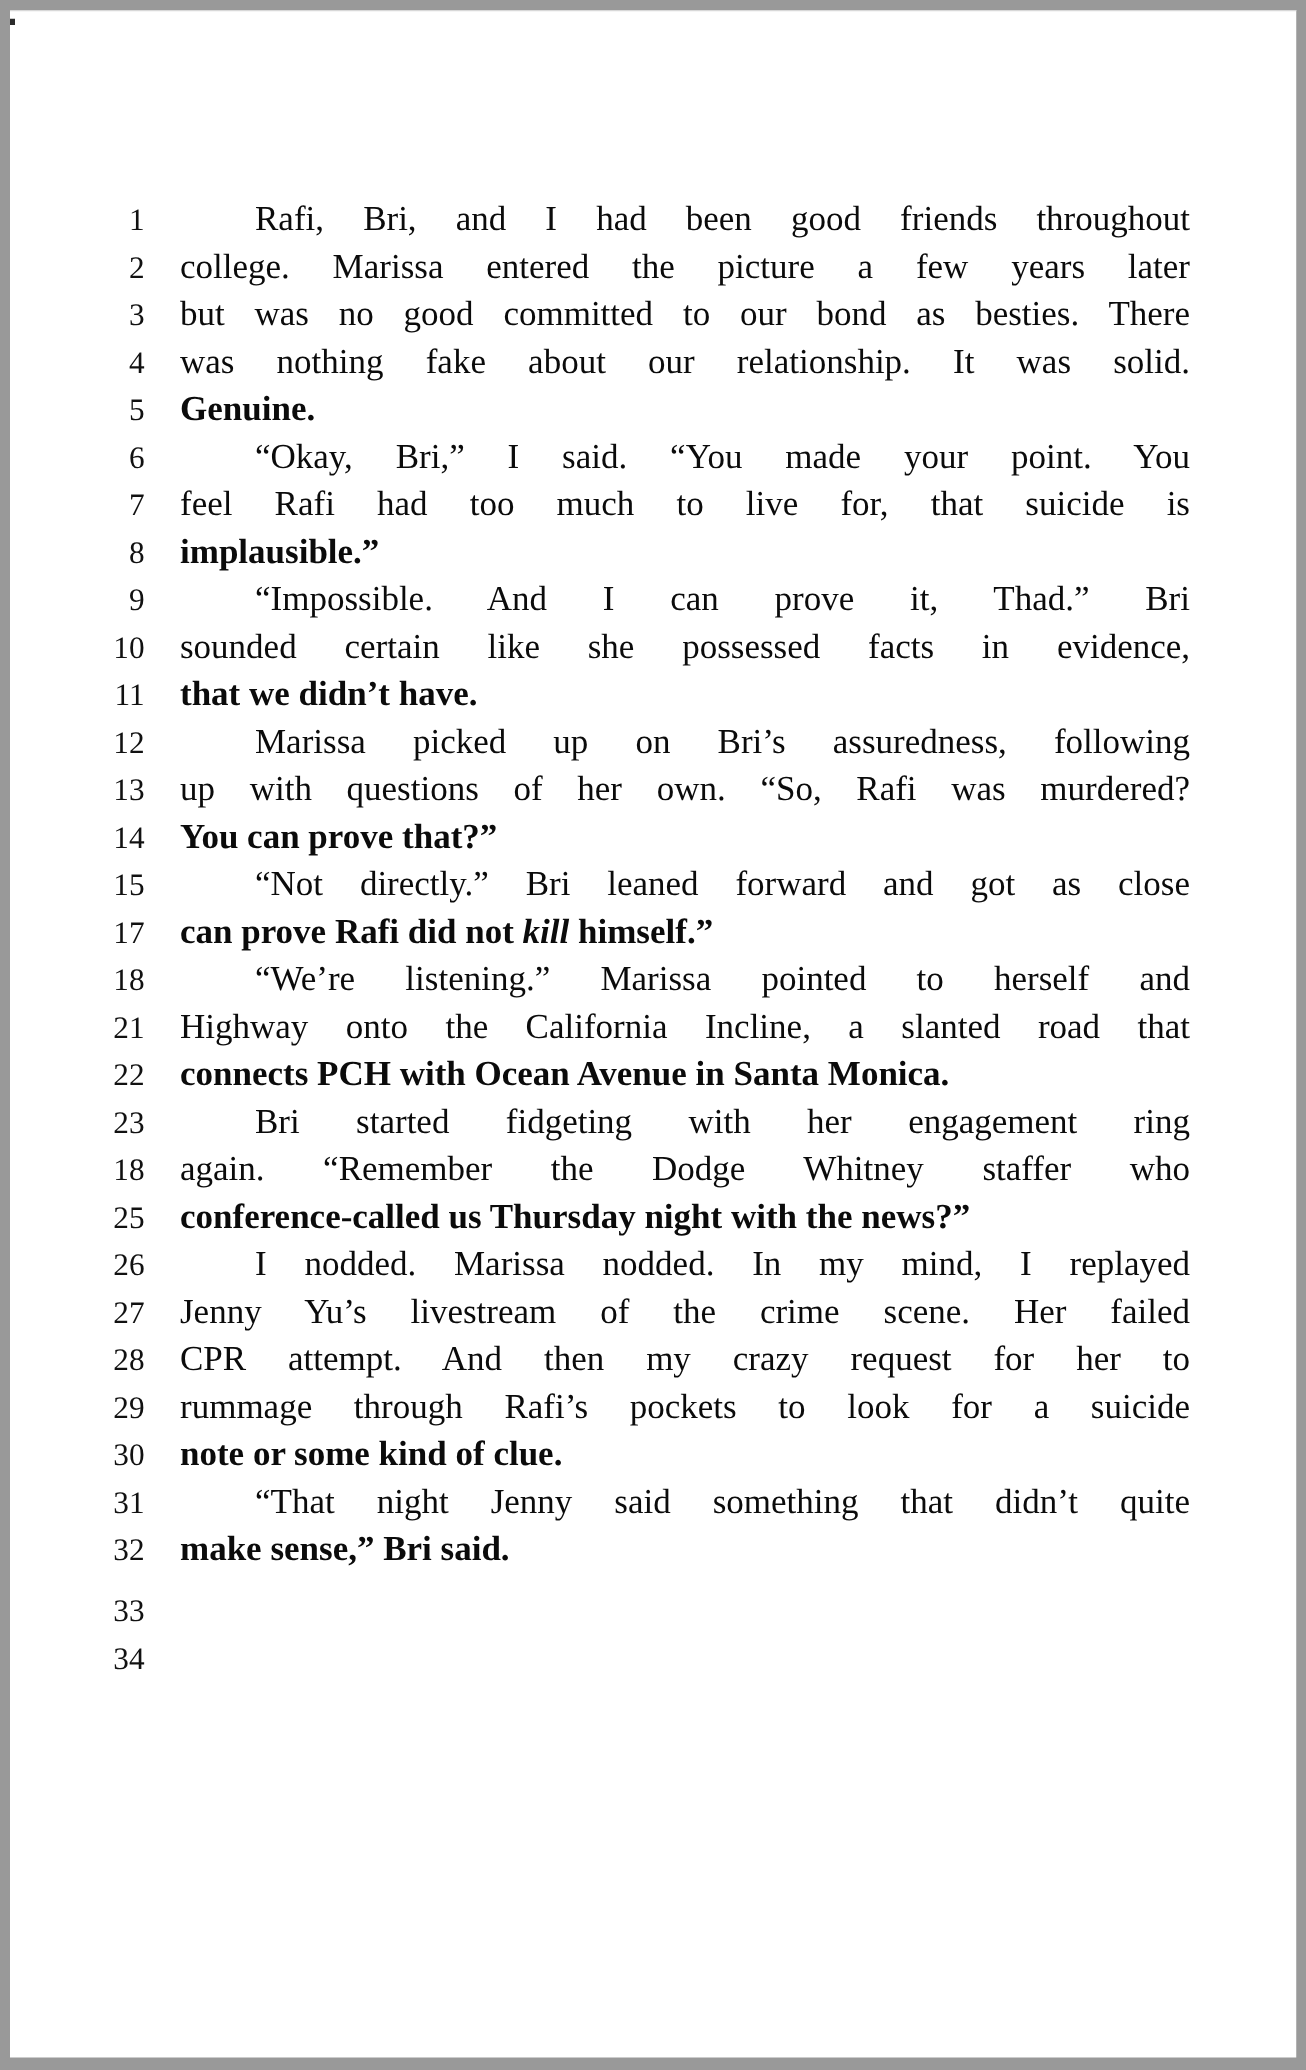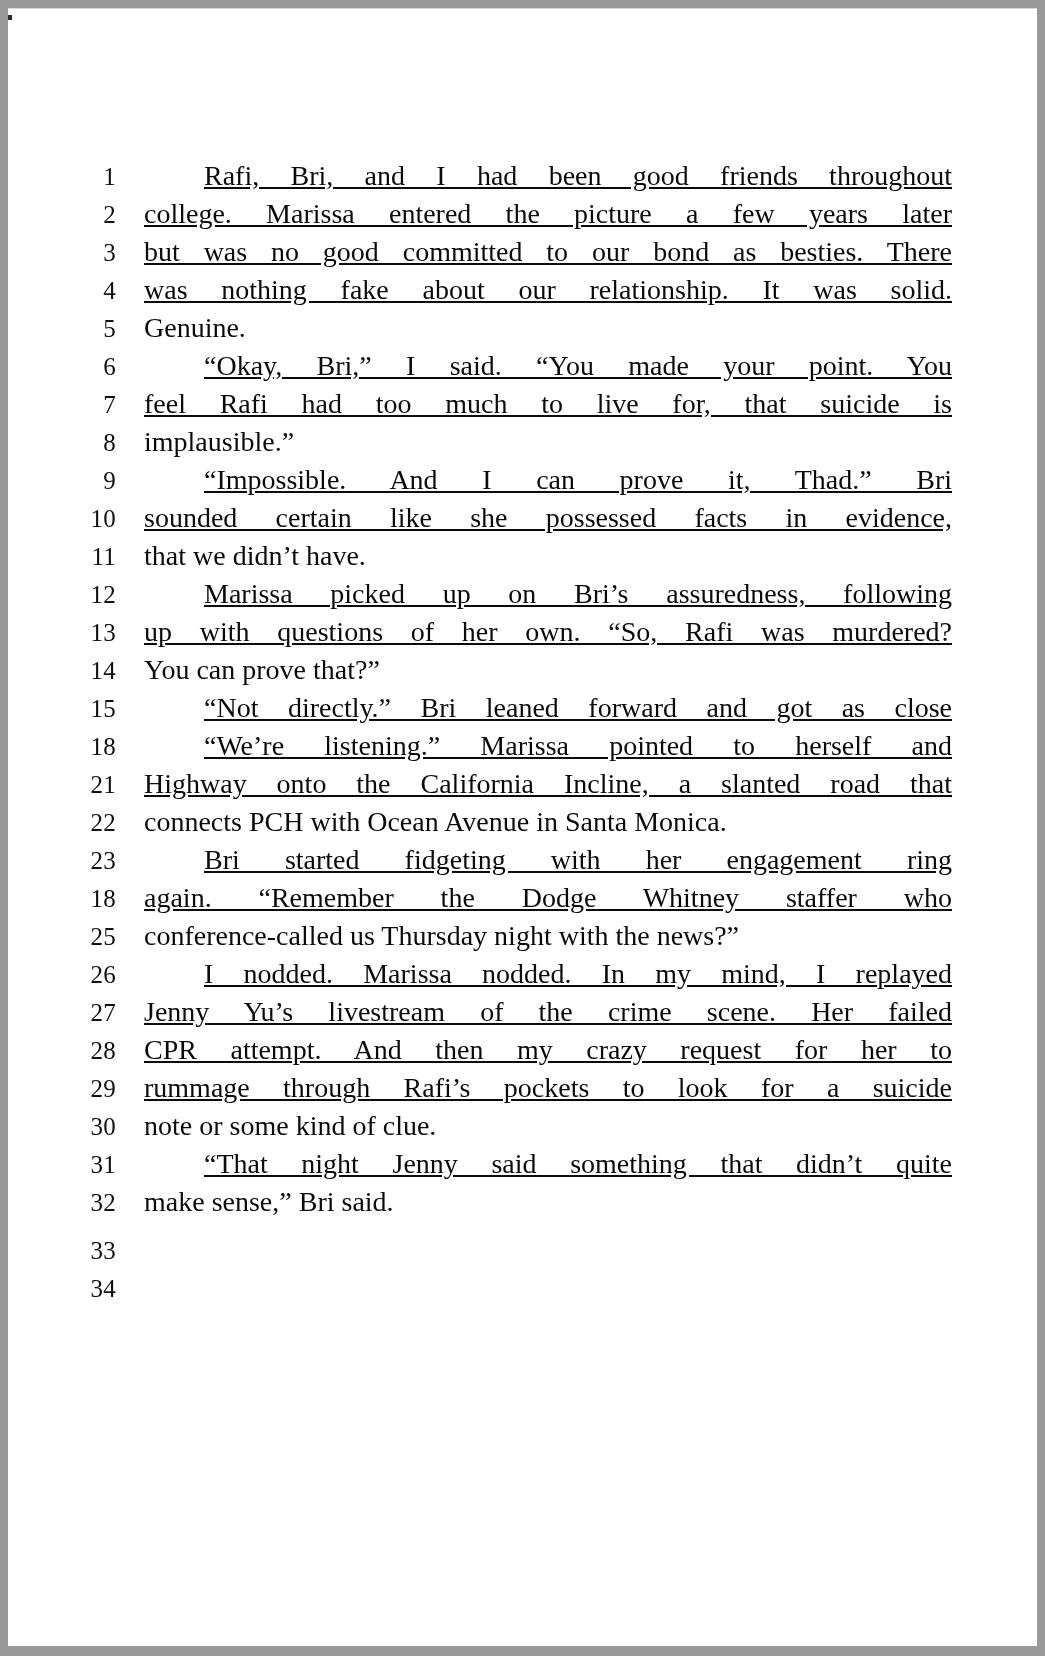--- a/index.html
+++ b/index.html
@@ -73,27 +73,27 @@
     color: #0b0b0b;
     white-space: pre;
     overflow: hidden;
   }
 
   
   .line-text.justify {
     white-space: normal;
     text-align: justify;
     text-align-last: justify;
-    text-decoration: underline;
   }
 
   .line-text.flush {
     white-space: normal;
     text-align: left;
     text-align-last: left;
+    font-weight: bold;
   }
 
   .line-text .indent {
     display: inline-block;
     width: 60px;
   }
 
   .line-text i {
     font-style: italic;
   }
@@ -166,20 +166,24 @@
         </div>
         <div class="line-row">
           <div class="line-number">14</div>
           <div class="line-text flush"><span>You can prove that?”</span></div>
         </div>
         <div class="line-row">
           <div class="line-number">15</div>
           <div class="line-text justify"><span class="indent"></span><span>“Not directly.” Bri leaned forward and got as close</span></div>
         </div>
         <div class="line-row">
+          <div class="line-number">17</div>
+          <div class="line-text flush">can prove Rafi did not <i>kill</i> himself.”</div>
+        </div>
+        <div class="line-row">
           <div class="line-number">18</div>
           <div class="line-text justify"><span class="indent"></span><span>“We’re listening.” Marissa pointed to herself and</span></div>
         </div>
         <div class="line-row">
           <div class="line-number">21</div>
           <div class="line-text justify"><span>Highway onto the California Incline, a slanted road that</span></div>
         </div>
         <div class="line-row">
           <div class="line-number">22</div>
           <div class="line-text flush"><span>connects PCH with Ocean Avenue in Santa Monica.</span></div>

